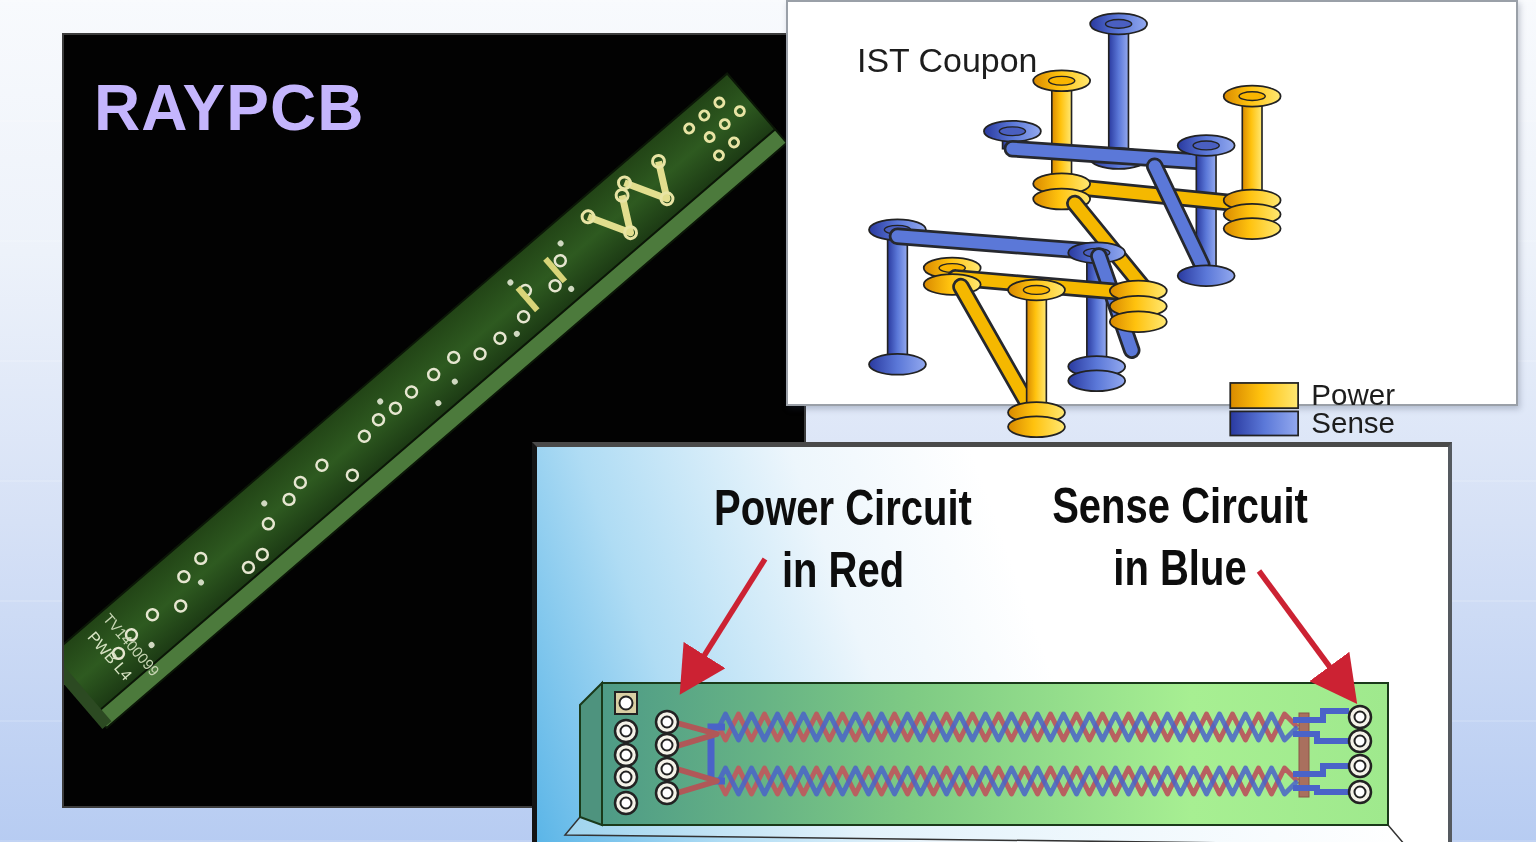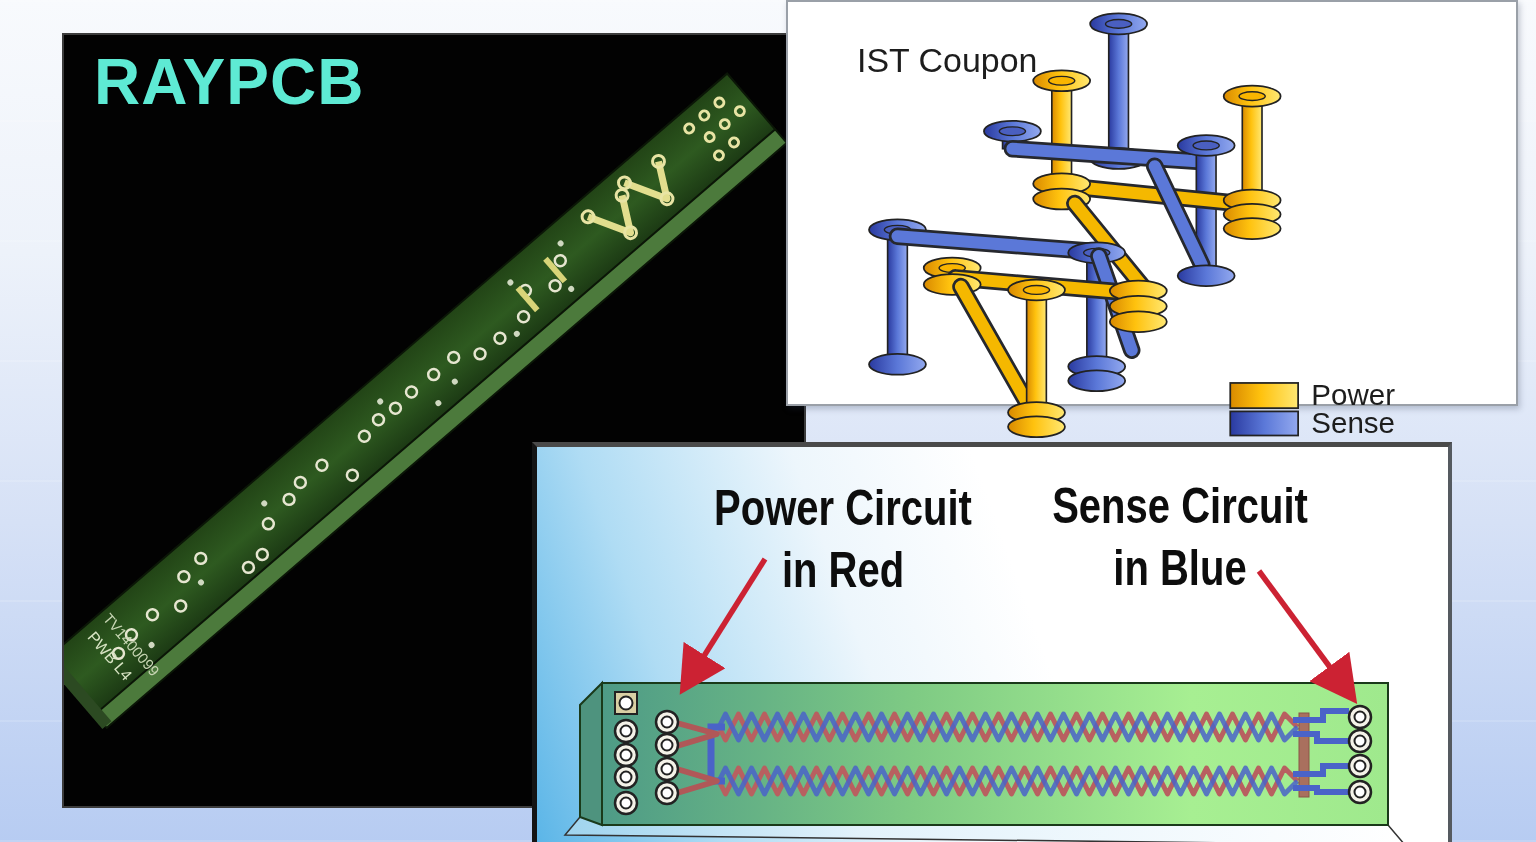--- a/index.html
+++ b/index.html
@@ -10,22 +10,22 @@
       repeating-linear-gradient(180deg, rgba(255,255,255,0.14) 0 2px, rgba(255,255,255,0) 2px 120px),
       linear-gradient(180deg,#F8FAFD 0%,#EDF2FA 30%,#D6E1F6 62%,#B7CCF2 100%);
   }
   .panel{position:absolute;}
   .panel-black{
     left:62px;top:33px;width:744px;height:775px;
     background:#020202;border:2px solid #3c3c3c;box-sizing:border-box;
     z-index:1;
   }
   .brand-title{
-    position:absolute;left:30px;top:10px;
-    font-size:64px;font-weight:800;color:#5eead4;letter-spacing:1px;
+    position:absolute;left:30px;top:36px;
+    font-size:64px;font-weight:800;color:#c4b5fd;letter-spacing:1px;
   }
   .panel-ist{
     left:786px;top:0px;width:732px;height:406px;
     background:#ffffff;border:2px solid #9aa0a8;box-sizing:border-box;
     box-shadow:2px 3px 6px rgba(40,50,80,0.25);
     z-index:2;
   }
   .panel-coupon{
     left:532px;top:442px;width:920px;height:420px;
     background:linear-gradient(70deg,#58B4E7 0%,#AFDCF4 18%,#EDF6FC 38%,#FFFFFF 55%);

